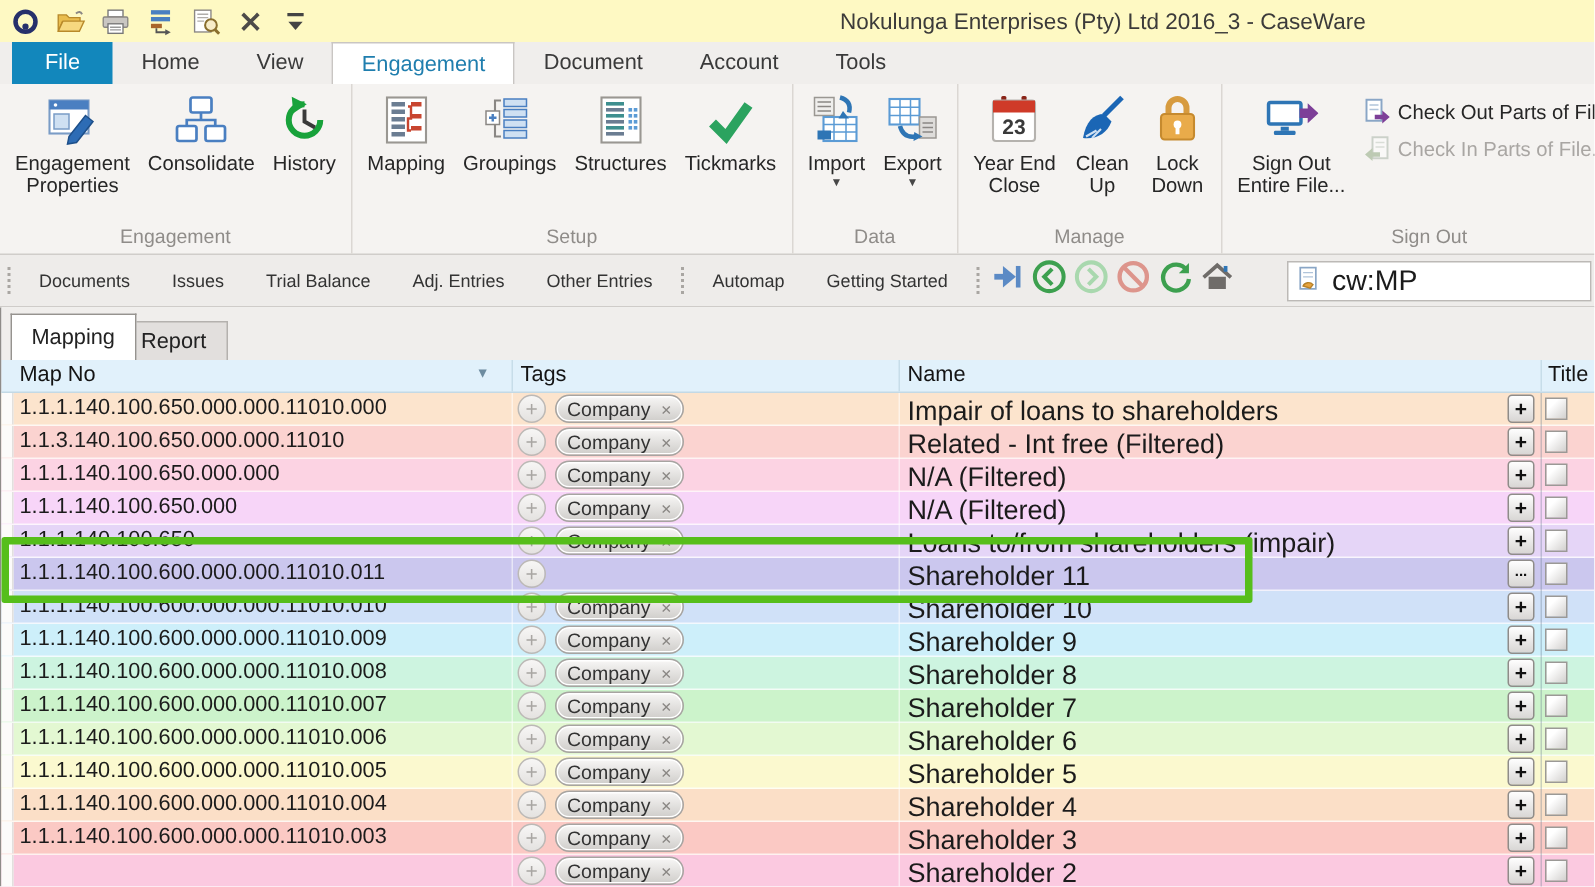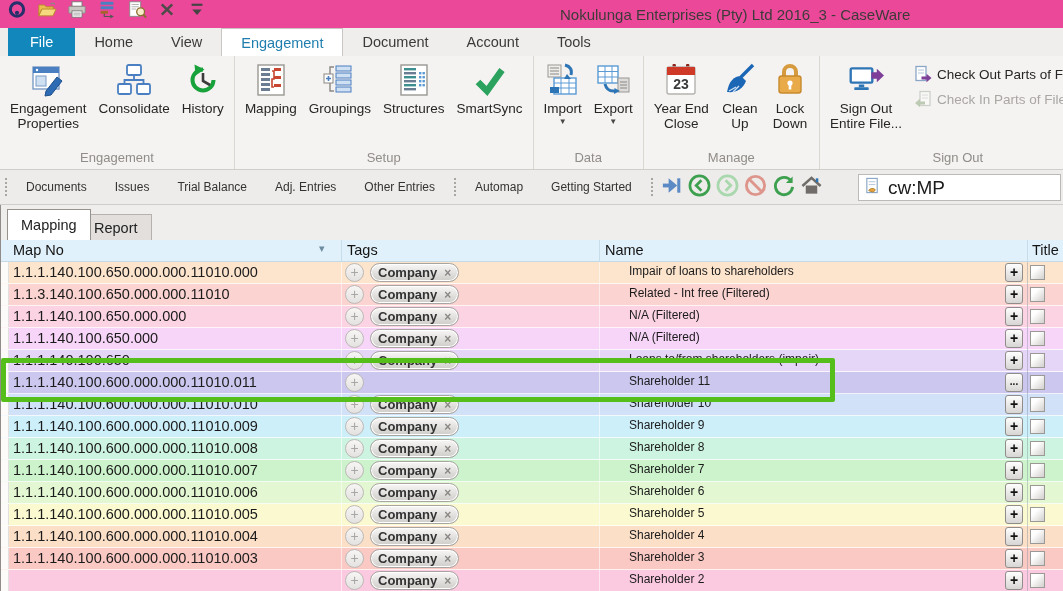--- a/index.html
+++ b/index.html
@@ -3,21 +3,21 @@
 <meta charset="utf-8">
 <style>
   * { box-sizing: border-box; }
   html,body { margin:0; padding:0; }
   body {
     width:1063px; height:591px; position:relative; overflow:hidden;
     font-family:"Liberation Sans", sans-serif; background:#fff; color:#1b1b1b;
   }
   
   #titlebar { position:absolute; top:0; left:0; width:1063px; height:28px;
-    background:#ec4899; display:flex; align-items:flex-start; }
+    background:#fef9c3; display:flex; align-items:flex-end; }
   #qat { display:flex; align-items:center; gap:6px; padding-left:5px; }
   .qat-btn { width:24px; height:22px; display:flex; align-items:center; justify-content:center; }
   .qat-btn svg { width:20px; height:19px; }
   #title { position:absolute; left:560px; top:0; height:28px; display:flex; align-items:center;
     font-size:15px; color:#3c3b3a; white-space:nowrap; }
   
   #menubar { position:absolute; top:28px; left:0; width:1063px; height:28px;
     background:#f0eeec; display:flex; align-items:stretch; }
   .mtab { display:flex; align-items:center; padding:0 19px; font-size:14.5px; color:#3a3a3a; }
   .mtab.file { background:#1287bc; color:#fff; padding:0 22px; margin-left:8px; }
@@ -64,28 +64,28 @@
   #thead .h { position:absolute; top:2px; color:#141414; }
   .h-map { left:12px; } .h-tags { left:346px; } .h-name { left:604px; } .h-title { left:1031px; }
   #thead .sort { position:absolute; left:318px; top:2px; font-size:11px; color:#6d8ca0; }
   .hsep { position:absolute; top:0; bottom:0; width:1px; background:#c7dde9; }
   #rows { position:relative; }
   .vline { position:absolute; top:0; bottom:0; width:1px; z-index:5; }
   .row { height:22px; position:relative; border-bottom:1px solid rgba(255,255,255,.75); }
   .gutter { position:absolute; left:0; top:0; width:8px; height:100%; background:#fcfbfa;
     border-right:1px solid #e2e0de; }
   .cell-map { position:absolute; left:12px; top:2px; font-size:14.5px; white-space:nowrap; }
-  .cell-name { position:absolute; left:628px; top:2px; font-size:12px; white-space:nowrap; }
+  .cell-name { position:absolute; left:604px; top:2px; font-size:18px; white-space:nowrap; }
   .plus-circle { position:absolute; left:344px; top:1px; width:19px; height:19px; border-radius:50%;
     border:1.5px solid #bcb9b6; background:linear-gradient(#f7f6f5,#e4e2e0); color:#a9a6a3;
     font-size:14px; line-height:16px; text-align:center; }
   .pill { position:absolute; left:369px; top:1px; height:19px; padding:0 7px; border-radius:10px;
     border:1px solid #a7a4a1; background:linear-gradient(#f8f7f6,#cfcdca);
     box-shadow:inset 0 0 0 1px #fff; display:flex; align-items:center; gap:7px;
-    font-size:13px; color:#333;font-weight:bold; }
+    font-size:13px; color:#333; }
   .pill .x { color:#8a8784; font-size:12px; }
   .action-btn { position:absolute; left:1004px; top:1px; width:18px; height:19px; border-radius:3px;
     border:1px solid #8f8c89; background:linear-gradient(#fefefe,#d8d6d4);
     font-weight:bold; font-size:14px; line-height:17px; text-align:center; color:#111; }
   .action-btn.dots { font-size:10px; line-height:15px; }
   .checkbox { position:absolute; left:1029px; top:3px; width:15px; height:15px;
     border:1px solid #9b9996; background:linear-gradient(135deg,#ffffff 30%,#d2d0ce); }
   #annotation { position:absolute; left:1px; top:358px; width:834px; height:44px;
     border:5px solid #56be1b; border-radius:2px; z-index:50; }
 </style>
@@ -254,21 +254,21 @@
               </svg></span>
           </div>
           <div class="rbtn-line">Structures</div>
         </div>
         <div class="rbtn">
           <div class="bigicon">
             <span class="icon"><svg viewBox="0 0 36 36">
                 <path d="M6 20 l9 9 L30 8" stroke="#2ba35f" stroke-width="6.5" fill="none"></path>
               </svg></span>
           </div>
-          <div class="rbtn-line">SmartSync</div>
+          <div class="rbtn-line">Tickmarks</div>
         </div>
       </div>
       <div class="rgroup-label">Setup</div>
     </div>
     <div class="rgroup">
       <div class="rgroup-body">
         <div class="rbtn">
           <div class="bigicon">
             <span class="icon"><svg viewBox="0 0 36 36">
                 <rect x="3" y="3" width="13" height="12" fill="#efeeec" stroke="#9a9792"></rect>

